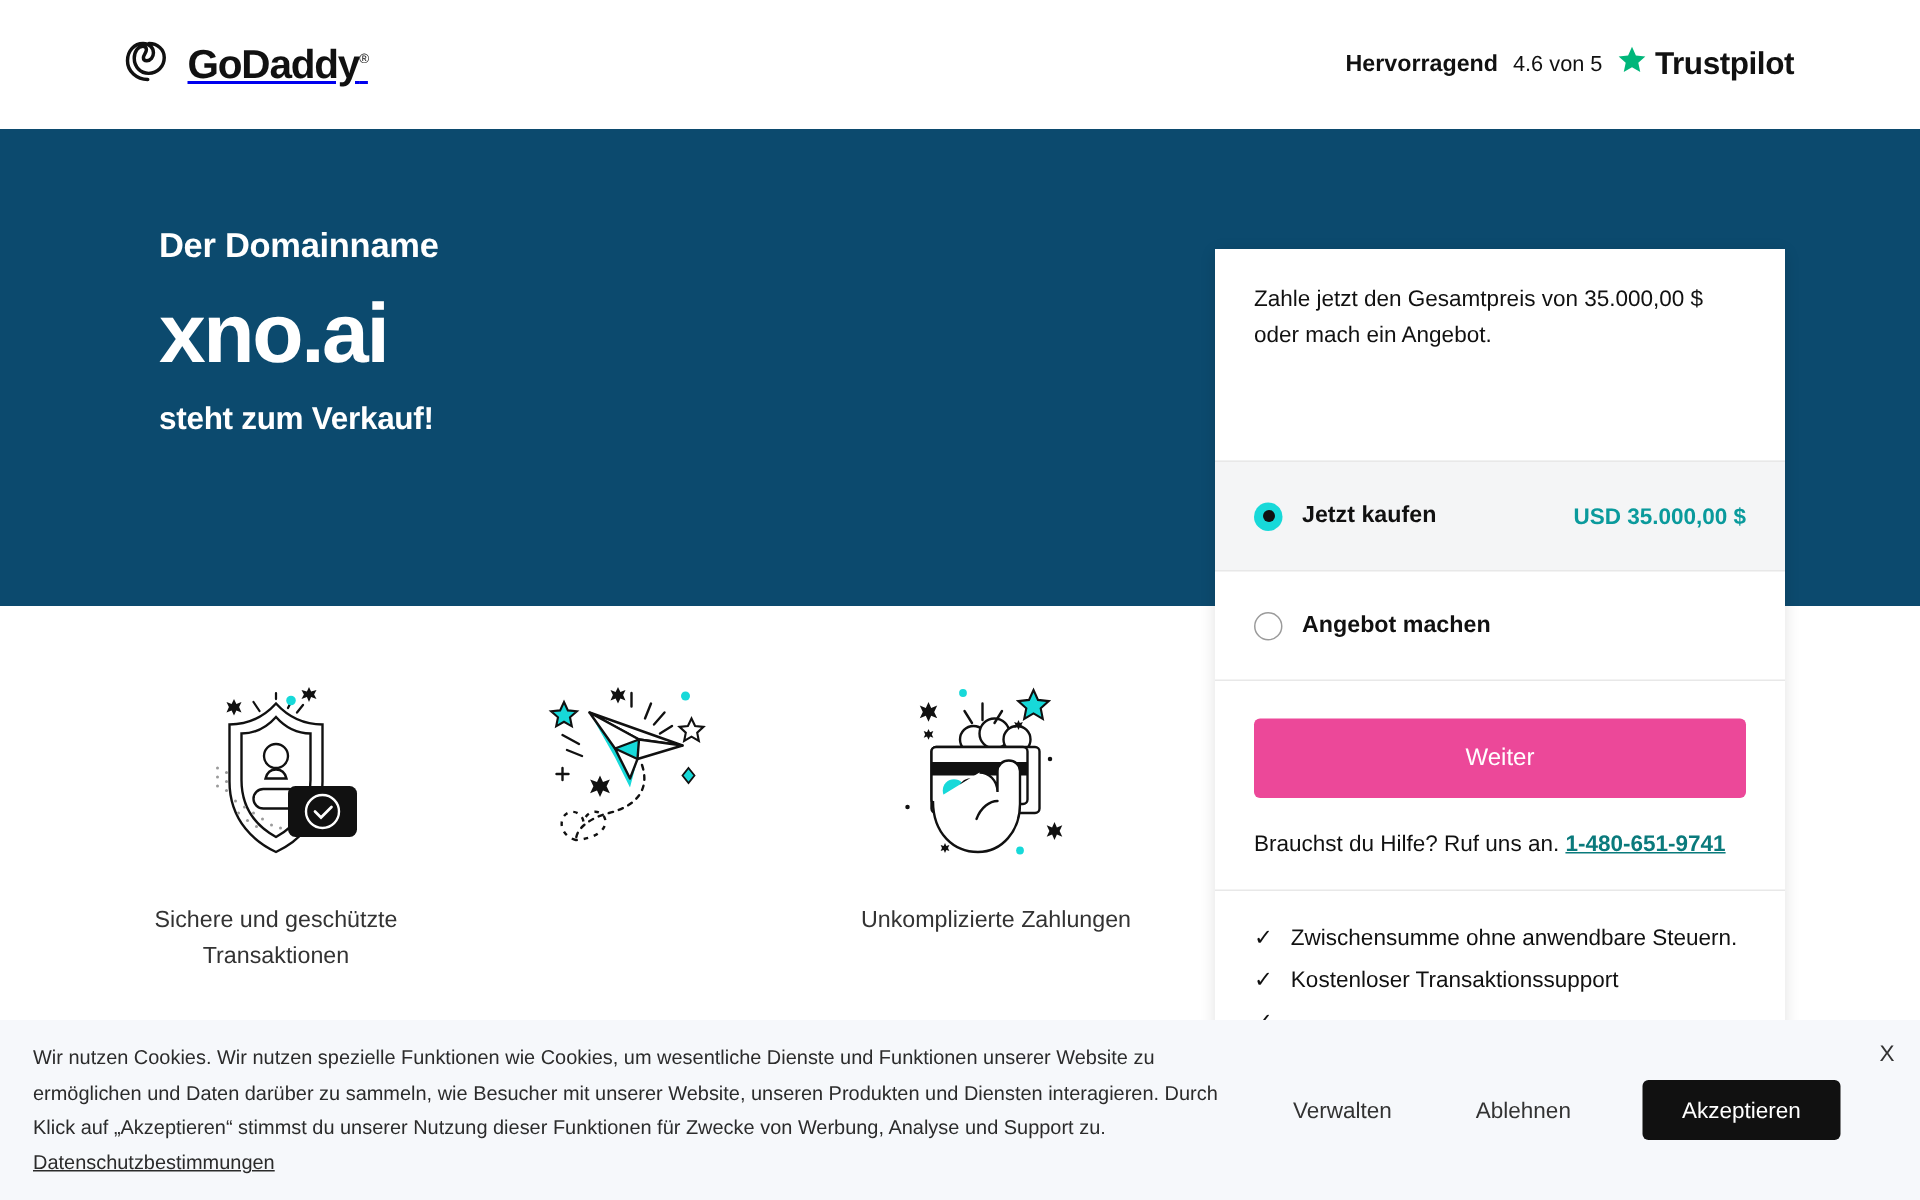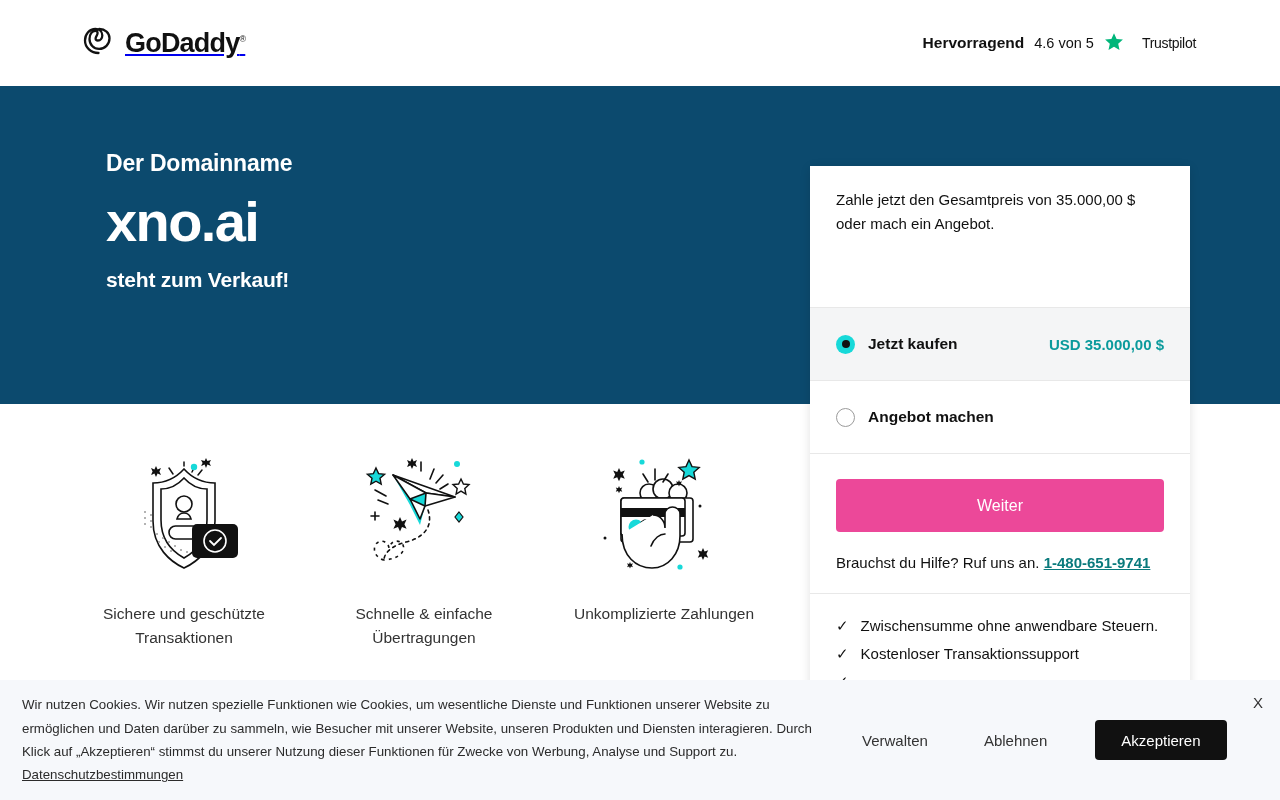--- a/index.html
+++ b/index.html
@@ -49,23 +49,23 @@
     display: flex;
     align-items: center;
     gap: 10px;
     font-size: 15px;
   }
   .trust-label { font-weight: bold; color: #111111; font-size: 15.5px; }
   .trust-score { color: #111111; font-size: 14.5px; }
   .trust-brand {
     display: flex;
     align-items: center;
-    gap: 18px;
-    font-size: 14px;
-    font-weight: normal;
+    gap: 5px;
+    font-size: 21px;
+    font-weight: bold;
     color: #111111;
     letter-spacing: -0.3px;
   }
 
   
   .hero {
     position: relative;
     height: 318px;
     background: #0c4a6e;
     overflow: visible;
@@ -444,21 +444,20 @@
         <path d="M27 26l2.6 5.6 6 .6-4.6 4 1.2 6-5.2-3-5.2 3 1.2-6-4.6-4 6-.6z" fill="#17d9d9" stroke="#111111" stroke-width="1.4"></path>
         <path d="M112 37l2.4 5 5.6.6-4.2 3.8 1.1 5.6-4.9-2.9-4.9 2.9 1.1-5.6-4.2-3.8 5.6-.6z" fill="#ffffff" stroke="#111111" stroke-width="1.4"></path>
         <g fill="#111111">
           <path d="M63 16l1.6 3.4L68 18l-1.6 3.4L68 25l-3.4-1.4L63 27l-1.6-3.4L58 25l1.6-3.6L58 18l3.4 1.4z"></path>
           <path d="M51 75l2 4.4 4.6-1.8-2.2 4.6 2.2 4.6-4.6-1.8-2 4.4-2-4.4-4.6 1.8 2.2-4.6-2.2-4.6 4.6 1.8z"></path>
         </g>
         <circle cx="108" cy="22" r="3" fill="#17d9d9"></circle>
         <path d="M110 70l4 5-4 5-4-5z" fill="#17d9d9" stroke="#111111" stroke-width="1.2"></path>
       </svg>
     </div>
-    <div class="feature-caption">Schnelle &amp; einfache Übertragungen</div>
   </div>
 
   <div class="feature">
     <div class="feature-art" aria-hidden="true">
       <svg width="150" height="136" viewBox="0 0 150 136">
         <g fill="#ffffff" stroke="#111111" stroke-width="1.6">
           <circle cx="60" cy="51" r="9"></circle>
           <circle cx="74" cy="47" r="10"></circle>
           <circle cx="89" cy="51" r="9"></circle>
         </g>

